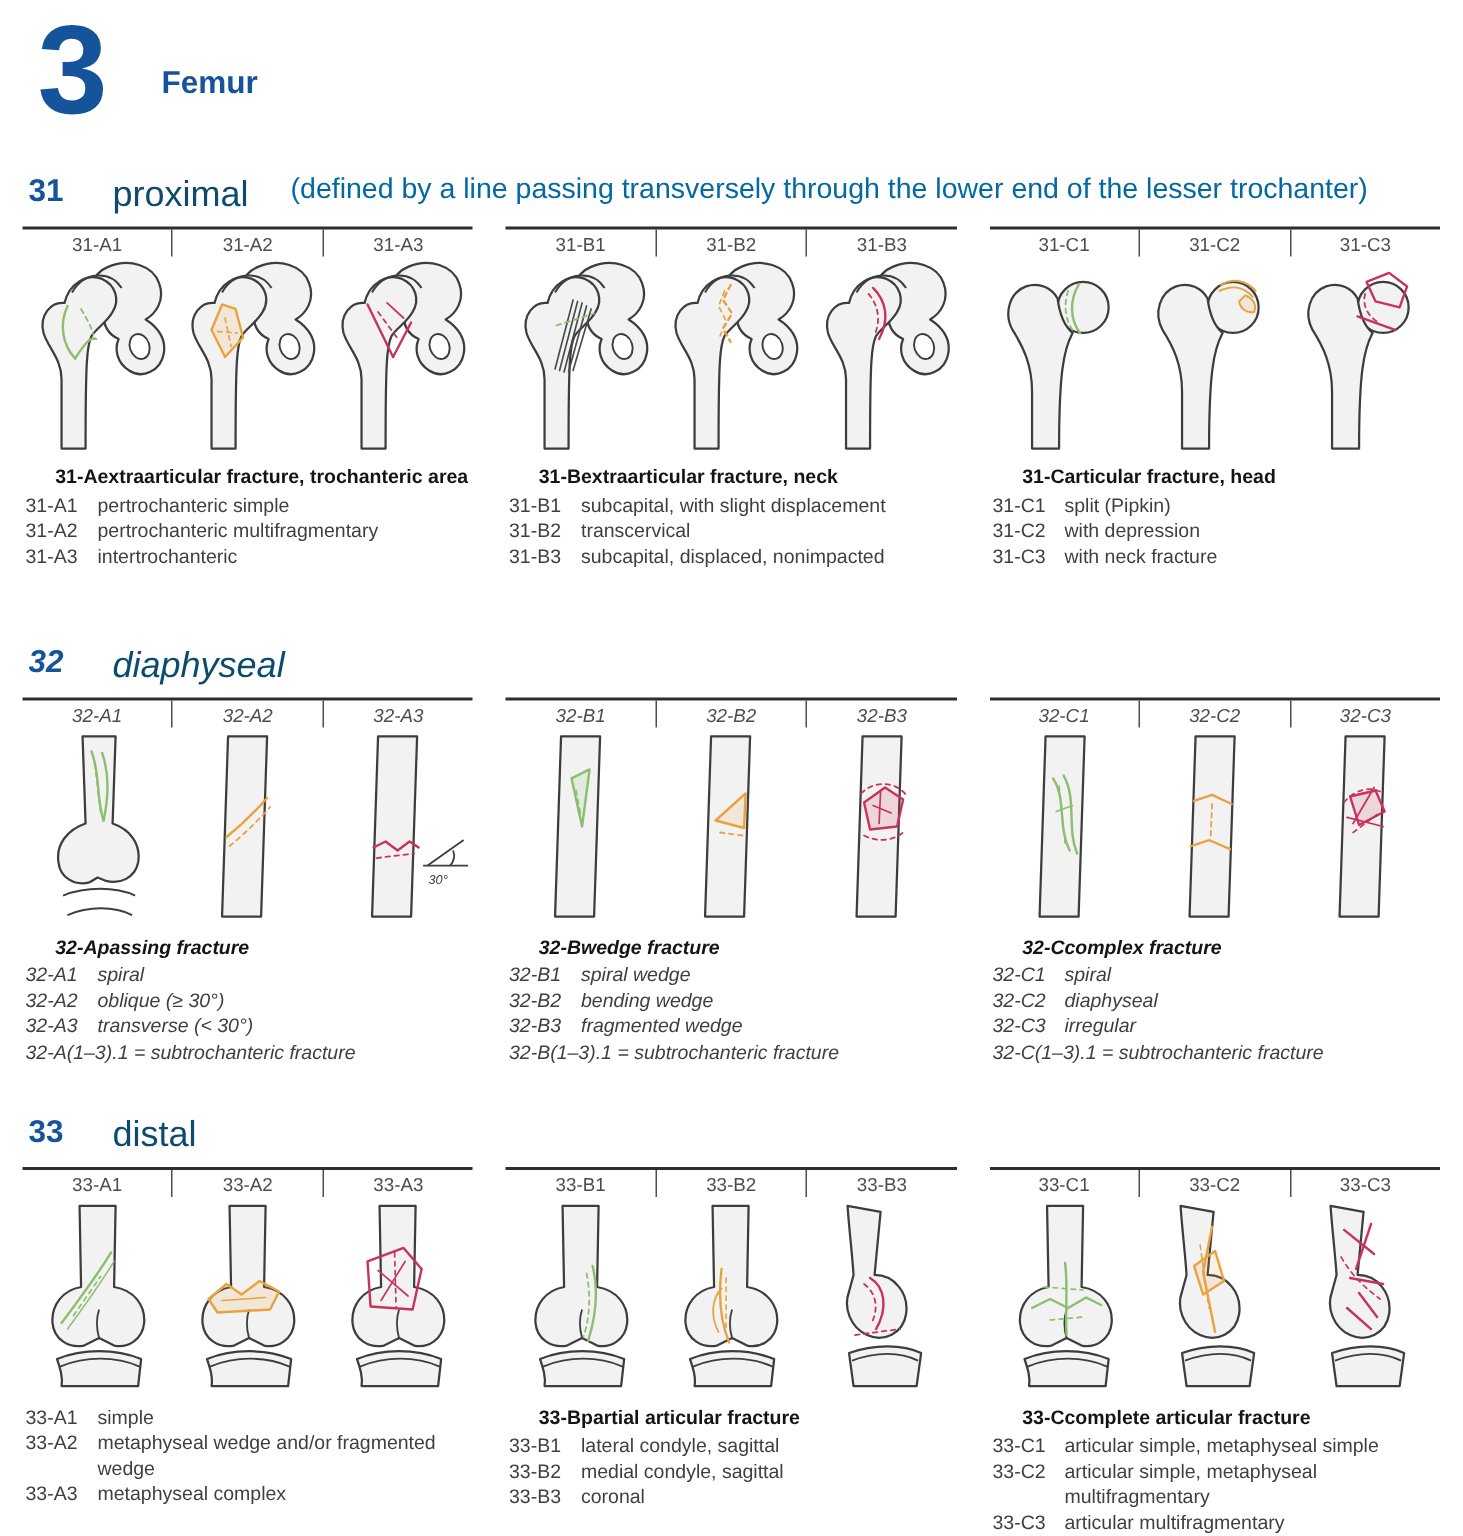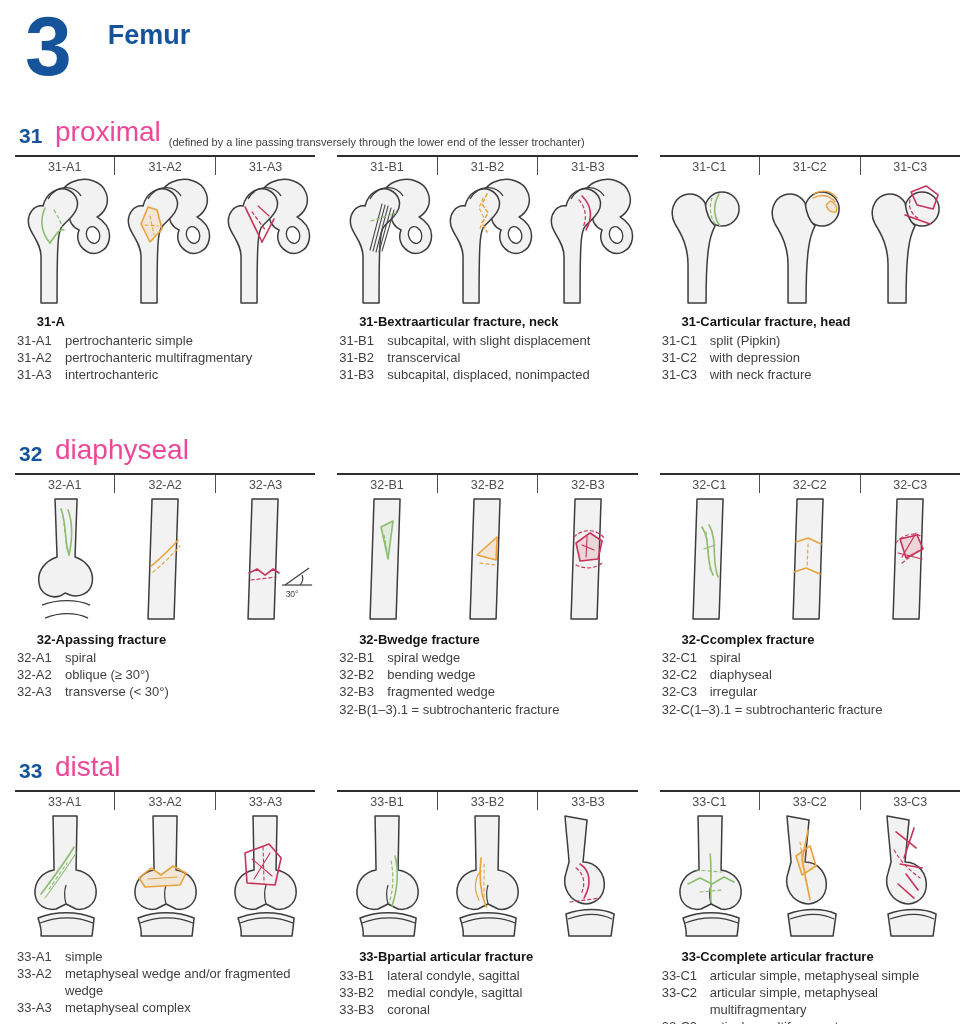--- a/index.html
+++ b/index.html
@@ -4,28 +4,28 @@
 <style>
   html,body{margin:0;padding:0;background:#ffffff;}
   .page{
     width:975px;height:1024px;box-sizing:border-box;
     background:#fff;overflow:hidden;
     font-family:"Liberation Sans","DejaVu Sans",sans-serif;
     padding:12px 15px 0 15px;
   }
   .chapter{display:flex;align-items:flex-start;gap:36px;padding-left:10px;height:86px;}
   .chapter-number{font-size:84px;line-height:.82;font-weight:bold;color:#15549B;}
-  .chapter-title{font-size:27px;font-weight:bold;color:#15549B;margin-top:8px;}
+  .chapter-title{font-size:21px;font-weight:bold;color:#15549B;margin-top:32px;}
   .section{margin-top:18px;}
-  .section.s2{margin-top:50px;}
+  .section.s2{margin-top:50px;font-style:italic;}
   .section.s3{margin-top:32px;}
-  .sec-head{display:flex;align-items:flex-end;gap:8px;padding-left:4px;margin-bottom:7px;}
+  .sec-head{display:flex;align-items:flex-start;gap:28px;padding-left:4px;margin-bottom:7px;}
   .sec-num{font-size:21px;font-weight:bold;color:#15549B;min-width:28px;}
-  .sec-name{font-size:28px;color:#ec4899;}
-  .sec-note{font-size:11px;color:#404040;}
+  .sec-name{font-size:24px;color:#0c4a6e;}
+  .sec-note{font-size:19px;color:#0369a1;}
   .groups{display:flex;gap:22px;}
   .group{flex:1;min-width:0;}
   .fig-labels{display:flex;border-top:2px solid #2E2E2E;}
   .fig-label{flex:1;text-align:center;font-size:12.5px;color:#4D4D4D;padding:3px 0 1px;}
   .fig-label + .fig-label{border-left:1px solid #4D4D4D;}
   .figs{display:flex;height:128px;margin-top:2px;text-align:center;}
   .fig{flex:1;position:relative;}
   .bone-svg{width:100%;height:100%;display:block;}
   .desc{margin-top:9px;padding-left:2px;}
   .desc-row{display:flex;font-size:13px;color:#3F3F3F;line-height:1.3;}
@@ -113,20 +113,21 @@
                   <path d="M30 28 L47 63" fill="none" stroke="#C8335A" stroke-width="1.6" stroke-linecap="round" stroke-linejoin="round"></path>
                   <path d="M47 63 L59 40" fill="none" stroke="#C8335A" stroke-width="1.6" stroke-linecap="round" stroke-linejoin="round"></path>
                   <path d="M37 33 L51 52" fill="none" stroke="#C8335A" stroke-width="1.2" stroke-dasharray="3 3" stroke-linecap="round" stroke-linejoin="round"></path>
                   <path d="M43 27 L54 37" fill="none" stroke="#C8335A" stroke-width="1.2" stroke-linecap="round" stroke-linejoin="round"></path>
                 </svg>
               </div>
             </div>
             <div class="desc">
               <div class="desc-row desc-head">
                 <span class="desc-code">31-A</span>
+                <span class="desc-text">extraarticular fracture, trochanteric area</span>
               </div>
               <div class="desc-row">
                 <span class="desc-code">31-A1</span>
                 <span class="desc-text">pertrochanteric simple</span>
               </div>
               <div class="desc-row">
                 <span class="desc-code">31-A2</span>
                 <span class="desc-text">pertrochanteric multifragmentary</span>
               </div>
               <div class="desc-row">
@@ -291,20 +292,21 @@
                 <span class="desc-text">spiral</span>
               </div>
               <div class="desc-row">
                 <span class="desc-code">32-A2</span>
                 <span class="desc-text">oblique (≥ 30°)</span>
               </div>
               <div class="desc-row">
                 <span class="desc-code">32-A3</span>
                 <span class="desc-text">transverse (&lt; 30°)</span>
               </div>
+              <div class="desc-note">32-A(1–3).1 = subtrochanteric fracture</div>
             </div>
           </div>
           <div class="group">
             <div class="fig-labels">
               <div class="fig-label">32-B1</div>
               <div class="fig-label">32-B2</div>
               <div class="fig-label">32-B3</div>
             </div>
             <div class="figs">
               <div class="fig">

